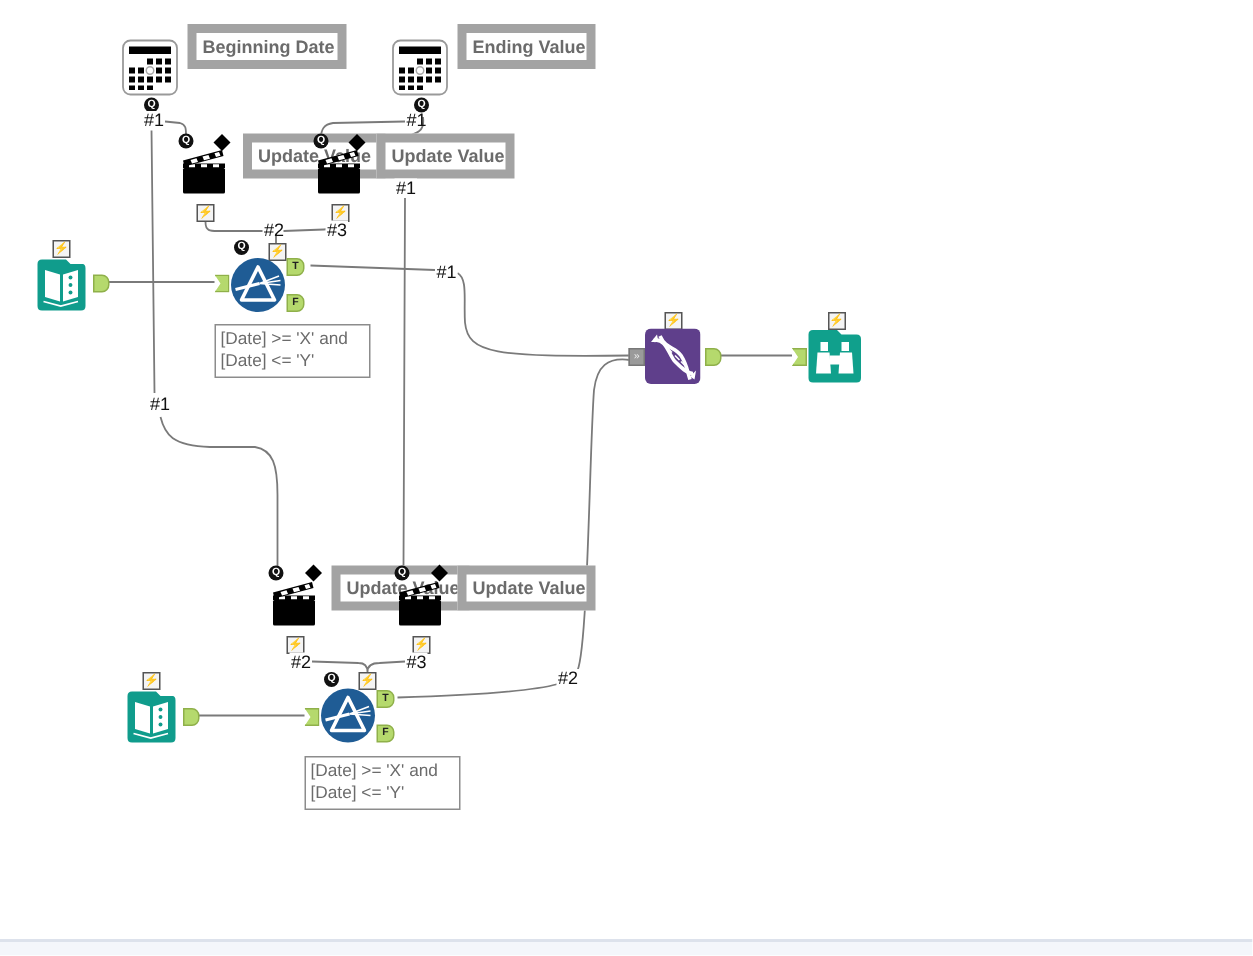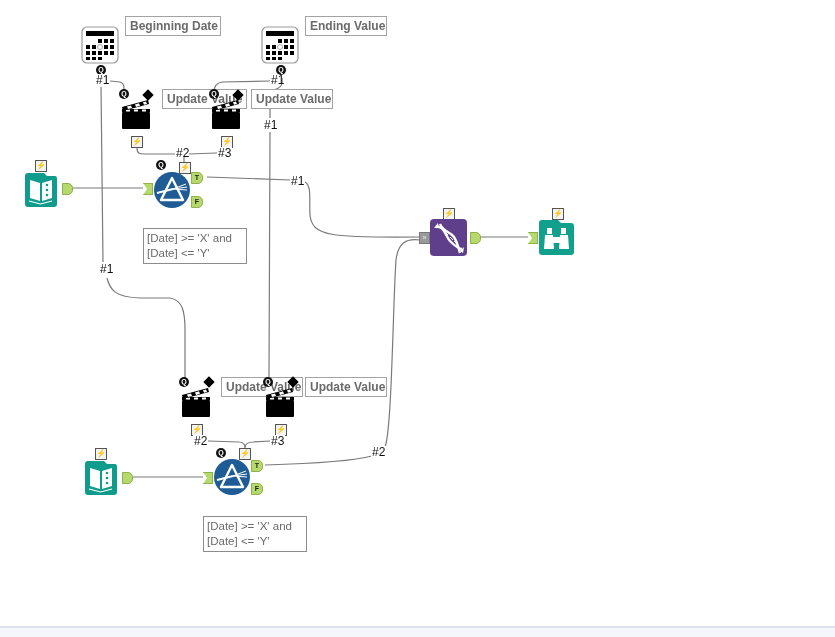--- a/index.html
+++ b/index.html
@@ -1,22 +1,22 @@
 <!DOCTYPE html>
 <html><head>
 <meta charset="utf-8">
 <style>
   html,body{margin:0;padding:0;}
   body{width:835px;height:637px;background:#ffffff;position:relative;overflow:hidden;font-family:"Liberation Sans",sans-serif;}
   #canvas{position:absolute;left:0;top:0;width:835px;height:626px;}
   #wires{position:absolute;left:0;top:0;width:835px;height:626px;pointer-events:none;}
   .statusbar{position:absolute;left:0;top:626px;width:835px;height:11px;background:#f4f6fb;border-top:2px solid #dde2ec;box-sizing:border-box;}
   .tool{position:absolute;}
-  .lbl{position:absolute;background:#fff;border:1px solid #a3a3a3;color:#6b6b6b;font-size:12px;font-weight:bold;padding:1px 4px;white-space:nowrap;line-height:16px;}
-  .ann{position:absolute;background:#fff;border:1px solid #8c8c8c;color:#6b6b6b;font-size:11.5px;padding:2px 3px;line-height:15px;white-space:pre;margin-top:12px;}
+  .lbl{position:absolute;background:#fff;border:6px solid #a3a3a3;color:#6b6b6b;font-size:12px;font-weight:bold;padding:1px 4px;white-space:nowrap;line-height:16px;}
+  .ann{position:absolute;background:#fff;border:1px solid #8c8c8c;color:#6b6b6b;font-size:11.5px;padding:2px 3px;line-height:15px;white-space:pre;}
   .conn{position:absolute;font-size:12px;color:#111;background:#fff;line-height:13px;padding:0 1px;}
   .bolt{position:absolute;width:10px;height:10px;border:1px solid #555;background:#f4f4f4;font-size:8px;line-height:10px;text-align:center;color:#000;}
   .qbadge{position:absolute;width:10px;height:10px;border-radius:50%;background:#111;color:#fff;font-size:7px;font-weight:bold;line-height:10px;text-align:center;}
   .anchor-out{position:absolute;width:9px;height:10px;background:#b5d96d;border:1px solid #8fb04a;border-radius:0 5px 5px 0;}
   .anchor-in{position:absolute;width:8px;height:10px;background:#b5d96d;border:1px solid #8fb04a;clip-path:polygon(0 0,100% 0,100% 100%,0 100%,40% 50%);}
   .tf{position:absolute;width:10px;height:10px;background:#b5d96d;border:1px solid #8fb04a;border-radius:0 5px 5px 0;font-size:7px;font-weight:bold;line-height:10px;text-align:center;color:#222;}
   .multi-in{position:absolute;width:9px;height:10px;background:#9a9a9a;border:1px solid #777;font-size:7px;line-height:10px;text-align:center;color:#eee;}
   .diamond{position:absolute;width:8px;height:8px;background:#000;transform:rotate(45deg);}
 </style>
 </head>

